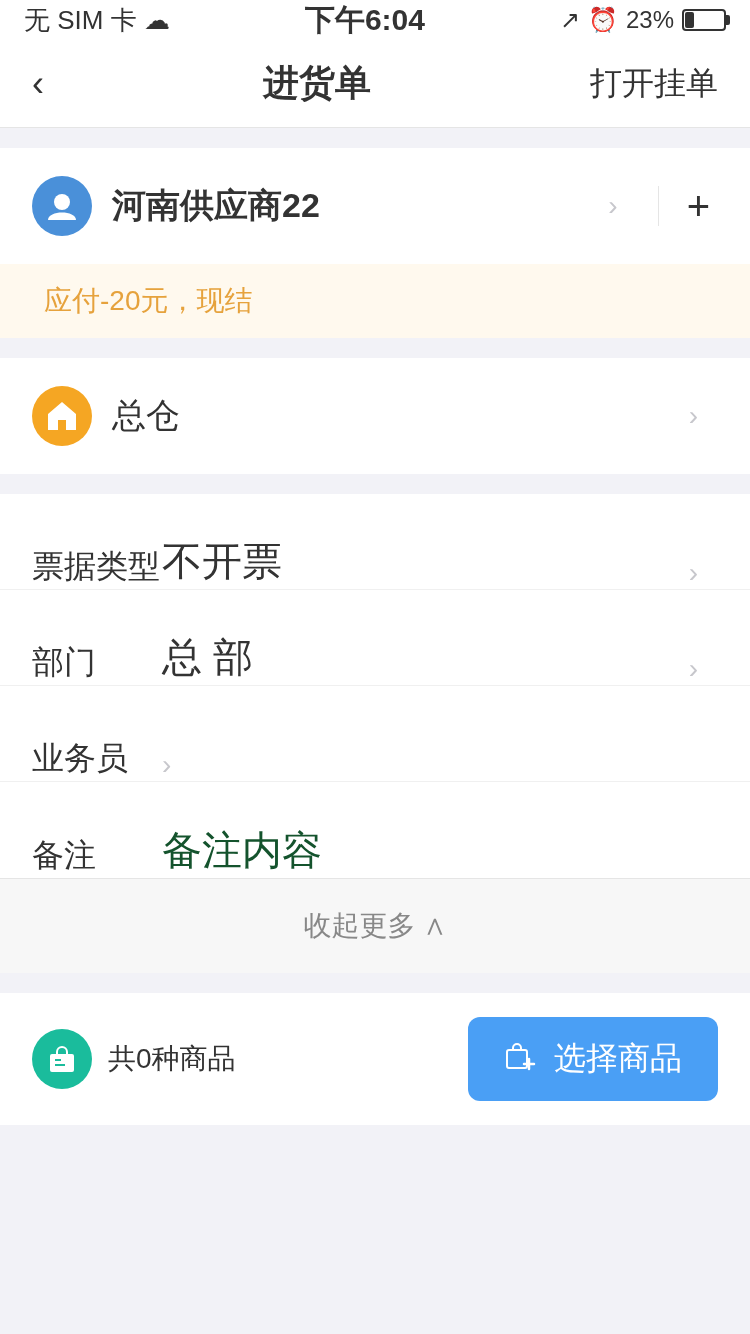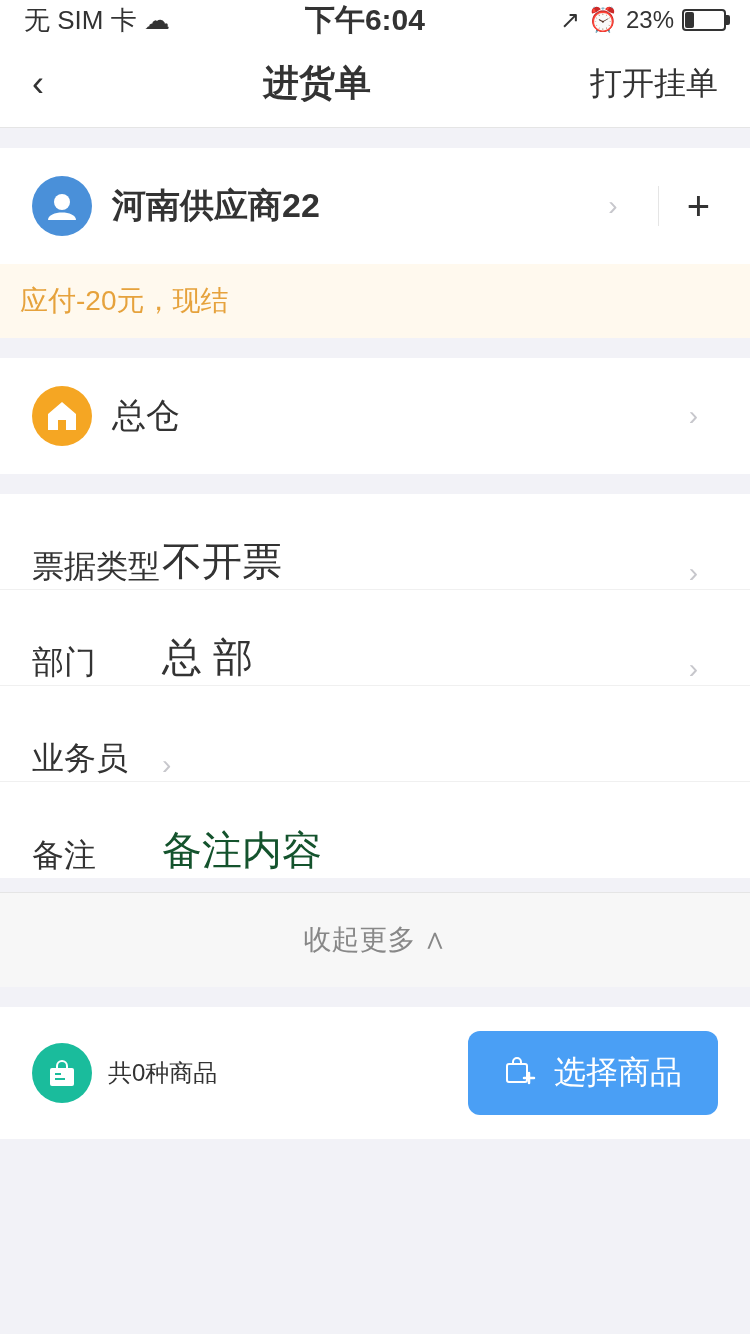--- a/index.html
+++ b/index.html
@@ -104,21 +104,21 @@
     .plus-btn {
       font-size: 40px;
       color: #333;
       cursor: pointer;
       padding: 0 8px;
     }
 
     
     .notice-banner {
       background: #fff9ee;
-      padding: 18px 20px;
+      padding: 18px 44px;
       font-size: 28px;
       color: #e6a23c;
     }
 
     
     .warehouse-row {
       display: flex;
       align-items: center;
       padding: 28px 32px;
       background: #fff;
@@ -172,21 +172,21 @@
 
     
     .collapse-toggle {
       background: #f7f7f7;
       text-align: center;
       padding: 28px 0;
       font-size: 28px;
       color: #888;
       border-top: 1px solid #e5e5e5;
       cursor: pointer;
-      margin-top: 14px;
+      margin-top: 0;
     }
 
     
     .bottom-bar {
       background: #fff;
       margin-top: 20px;
       padding: 24px 32px;
       display: flex;
       align-items: center;
       justify-content: space-between;
@@ -196,21 +196,21 @@
       align-items: center;
       gap: 16px;
     }
     .product-count-icon {
       width: 60px; height: 60px;
       border-radius: 50%;
       background: #1abc9c;
       display: flex; align-items: center; justify-content: center;
     }
     .product-count-text {
-      font-size: 24px;
+      font-size: 28px;
       color: #333;
     }
     .select-goods-btn {
       background: #4a9ff5;
       color: #fff;
       border: none;
       border-radius: 12px;
       padding: 20px 36px;
       font-size: 32px;
       display: flex;

